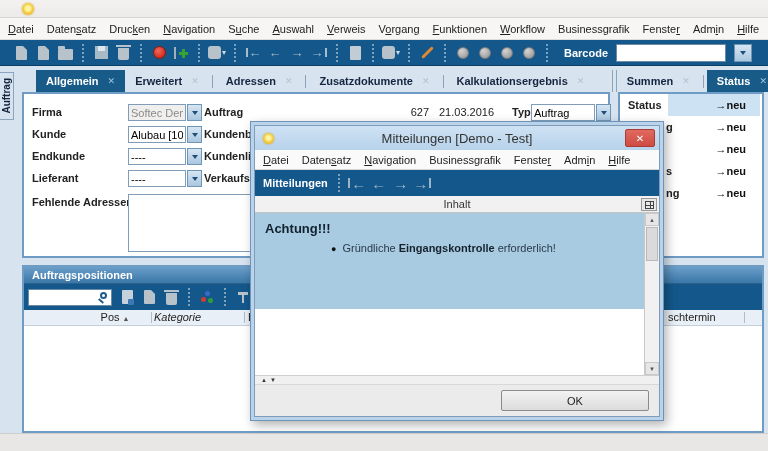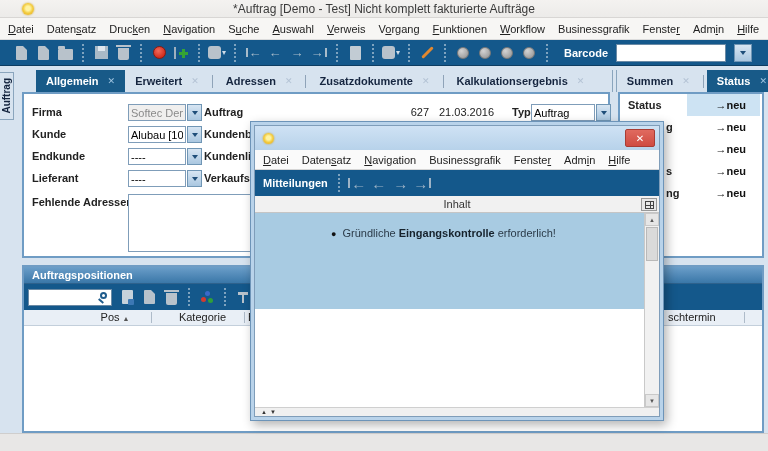--- a/index.html
+++ b/index.html
@@ -84,37 +84,37 @@
   .fdate{position:absolute;left:415px;top:2px;}
   .ftyp{position:absolute;left:488px;top:2px;font-weight:bold;}
   .ftypcombo{position:absolute;left:507px;top:0;display:flex;}
   .ftypcombo input{width:64px;height:17px;border:1px solid #7f9db9;font:11px "Liberation Sans",sans-serif;padding:0 2px;}
   .ftypcombo .dd-btn{width:15px;height:17px;margin-left:1px;}
   .fa-area{position:absolute;left:104px;top:100px;width:256px;height:58px;border:1px solid #7f9db9;background:#fff;resize:none;}
 
   .status-row{position:relative;height:22px;}
   .slabel{position:absolute;left:8px;top:5px;font-weight:bold;}
   .slabel.frag{left:46px;}
-  .sval{position:absolute;right:2px;top:0;width:73px;height:22px;line-height:22px;text-align:right;
+  .sval{position:absolute;right:2px;top:0;width:92px;height:22px;line-height:22px;text-align:right;
     padding-right:14px;font-weight:bold;color:#111;}
   .sval.hl{background:#cde3f3;}
 
   
   .pos-panel{left:22px;top:265px;width:742px;height:168px;padding:0;}
   .pos-hdr{height:17px;background:linear-gradient(#6b9ec9,#3a77a8);color:#fff;font-weight:bold;
     display:flex;align-items:center;padding-left:8px;border-bottom:1px solid #2d618c;}
   .pos-toolbar{height:26px;background:#14588b;display:flex;align-items:center;padding-left:4px;}
   .search-wrap{position:relative;display:inline-block;margin-right:4px;}
   .search-input{width:84px;height:17px;border:1px solid #6a8aa5;background:#fff;font:11px "Liberation Sans",sans-serif;padding:0 16px 0 3px;}
   .mag{position:absolute;right:5px;top:3px;width:7px;height:7px;border:2px solid #1f5c8c;border-radius:50%;}
   .mag::after{content:"";position:absolute;left:-4px;top:6px;width:6px;height:2px;background:#1f5c8c;transform:rotate(40deg);}
   .pos-thead{position:relative;height:16px;background:#e9eff6;border-bottom:1px solid #c3cfdb;font-size:11px;color:#222;}
   .pos-thead .col{position:absolute;top:1px;}
   .pos-thead .c0{left:60px;width:62px;text-align:center;}
-  .pos-thead .c1{left:130px;width:72px;text-align:right;}
+  .pos-thead .c1{left:130px;width:72px;text-align:left;font-style:italic;}
   .pos-thead .c2{left:224px;}
   .pos-thead .c3{left:644px;}
   .pos-thead .csep{position:absolute;top:2px;width:1px;height:11px;background:#aebbc9;}
   .sort-arrow{font-size:7px;color:#555;margin-left:3px;}
   .pos-body{position:absolute;left:0;top:59px;right:0;bottom:0;background:#fff;}
   .bottom-strip{position:absolute;left:0;top:433px;width:768px;height:18px;background:#e8e7e6;border-top:1px solid #cfcecd;}
 
   
   .dialog{position:absolute;left:250px;top:121px;width:414px;height:300px;z-index:10;
     background:#b9d3ea;border:1px solid #6d94b8;padding:3px;box-shadow:3px 4px 10px rgba(0,0,0,.3);}
@@ -155,21 +155,20 @@
   .ok-btn{position:absolute;right:10px;top:5px;width:148px;height:21px;background:linear-gradient(#f3f3f3,#dcdcdc);
     border:1px solid #8b8b8b;border-radius:2px;font:11px "Liberation Sans",sans-serif;color:#222;}
 </style>
 </head>
 <body>
 
 <div id="screen">
 
   <div class="titlebar">
     <span class="sun"></span>
-    <span class="title">*Auftrag [Demo - Test] Nicht komplett fakturierte Aufträge</span>
   </div>
 
   <div class="menubar" id="main-menu">
       <span class="menu-item"><u>D</u>atei</span>
       <span class="menu-item">Daten<u>s</u>atz</span>
       <span class="menu-item">Druc<u>k</u>en</span>
       <span class="menu-item"><u>N</u>avigation</span>
       <span class="menu-item">S<u>u</u>che</span>
       <span class="menu-item"><u>A</u>uswahl</span>
       <span class="menu-item"><u>V</u>erweis</span>
@@ -427,20 +426,21 @@
       </div>
     <div class="pos-body"></div>
   </div>
 
   <div class="bottom-strip"></div>
 
   <div class="dialog">
     <div class="dlg-inner">
       <div class="dlg-title">
         <span class="sun small"></span>
+        <span class="dlg-title-text">Mitteilungen [Demo - Test]</span>
         <span class="dlg-close">✕</span>
       </div>
       <div class="dlg-menu" id="dlg-menu">
           <span class="menu-item"><u>D</u>atei</span>
           <span class="menu-item">Daten<u>s</u>atz</span>
           <span class="menu-item"><u>N</u>avigation</span>
           <span class="menu-item">Businessgrafik</span>
           <span class="menu-item">Fenste<u>r</u></span>
           <span class="menu-item">Adm<u>i</u>n</span>
           <span class="menu-item"><u>H</u>ilfe</span>
@@ -464,30 +464,34 @@
           </span>
       </div>
       <div class="dlg-colhdr">
         <span>Inhalt</span>
         <span class="grid-btn">
             <span class="grid-glyph"></span>
           </span>
       </div>
       <div class="dlg-body">
         <div class="dlg-note">
+          <div class="note-heading">Achtung!!!</div>
           <div id="bullets">
               <div class="bullet"><span class="dot">●</span>Gründliche <b>Eingangskontrolle</b> erforderlich!</div>
             </div>
         </div>
         <div class="dlg-scroll">
           <div class="sc-btn up">▲</div>
           <div class="sc-thumb"></div>
           <div class="sc-btn down">▼</div>
         </div>
       </div>
       <div class="dlg-sortrow">
         <span class="srt">▲</span>
         <span class="srt">▼</span>
       </div>
+      <div class="dlg-footer">
+        <button class="ok-btn">OK</button>
+      </div>
     </div>
   </div>
 
 </div>
 
 </body></html>

